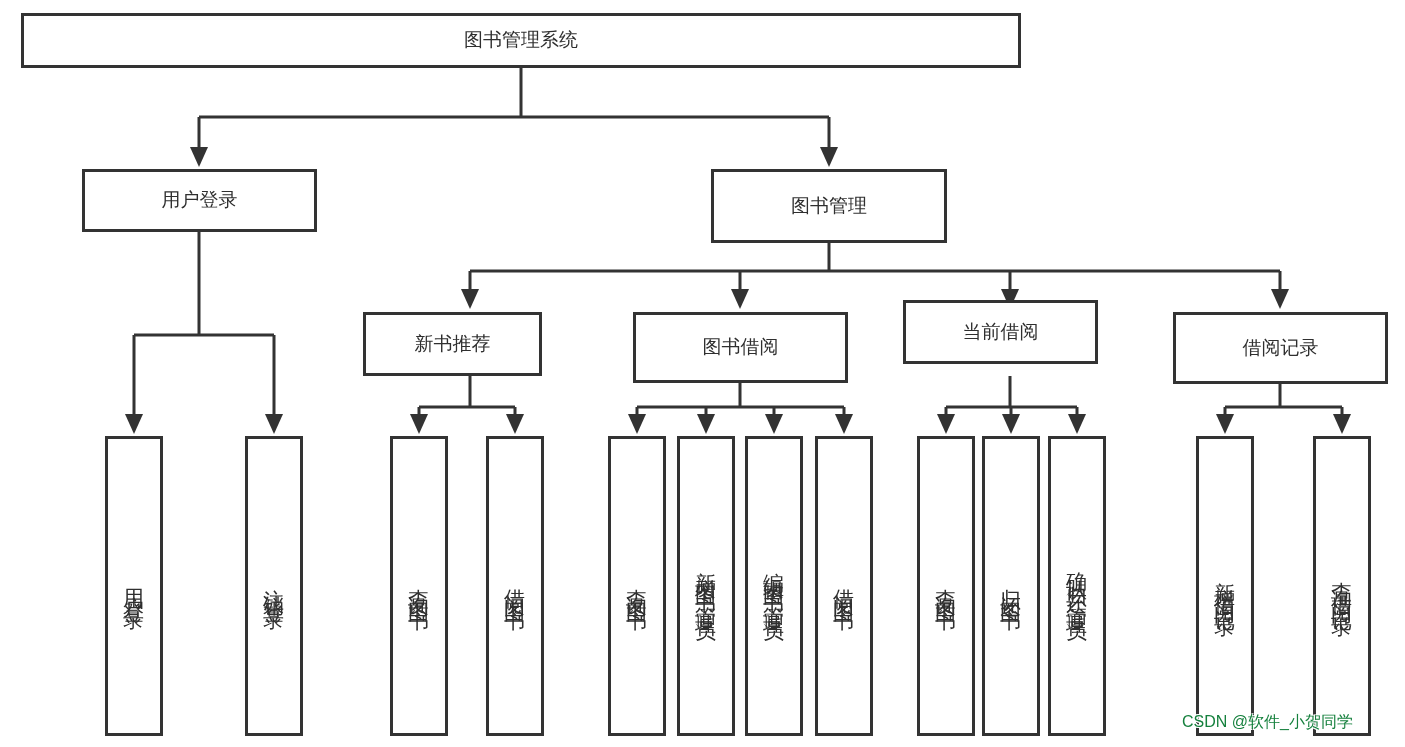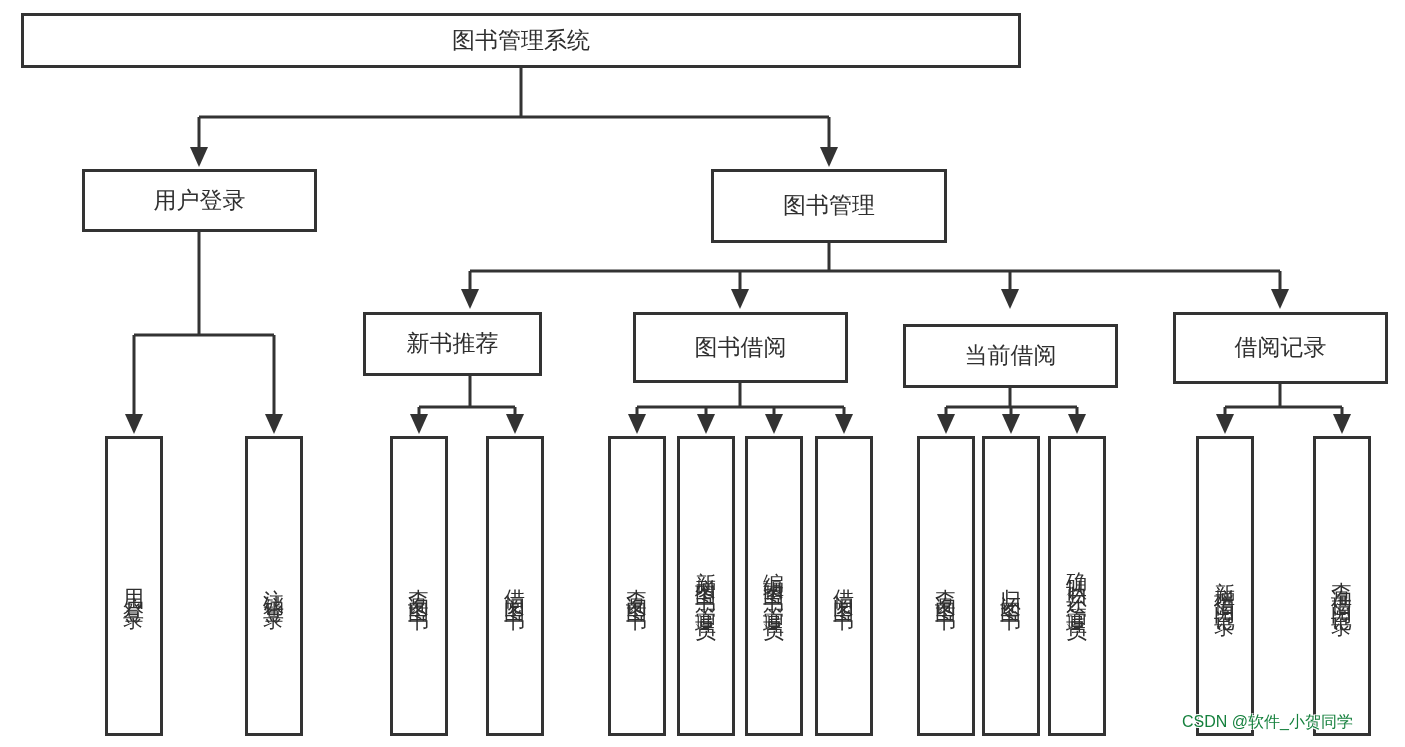--- a/index.html
+++ b/index.html
@@ -13,21 +13,21 @@
   .wires{position:absolute;left:0;top:0;z-index:1;}
   .box{
     position:absolute;
     box-sizing:border-box;
     background:#ffffff;
     border:3px solid #333333;
     display:flex;
     align-items:center;
     justify-content:center;
     color:#2f2f2f;
-    font-size:23px;
+    font-size:19px;
     z-index:2;
     text-align:center;
     line-height:1.2;
   }
   .vbox{
     writing-mode:vertical-rl;
     letter-spacing:7px;
     font-size:21px;
   }
   .watermark{
@@ -102,21 +102,21 @@
     </g>
   </svg>
 
   <div class="box" style="left:21px;top:13px;width:1000px;height:55px">图书管理系统</div>
 
   <div class="box" style="left:82px;top:169px;width:235px;height:63px">用户登录</div>
   <div class="box" style="left:711px;top:169px;width:236px;height:74px">图书管理</div>
 
   <div class="box" style="left:363px;top:312px;width:179px;height:64px">新书推荐</div>
   <div class="box" style="left:633px;top:312px;width:215px;height:71px">图书借阅</div>
-  <div class="box" style="left:903px;top:324px;width:215px;height:64px">当前借阅</div>
+  <div class="box" style="left:903px;top:300px;width:195px;height:64px">当前借阅</div>
   <div class="box" style="left:1173px;top:312px;width:215px;height:72px">借阅记录</div>
 
   <div class="box vbox" style="left:105px;top:436px;width:58px;height:300px">用户登录</div>
   <div class="box vbox" style="left:245px;top:436px;width:58px;height:300px">注销登录</div>
 
   <div class="box vbox" style="left:390px;top:436px;width:58px;height:300px">查询图书</div>
   <div class="box vbox" style="left:486px;top:436px;width:58px;height:300px">借阅图书</div>
 
   <div class="box vbox" style="left:608px;top:436px;width:58px;height:300px">查询图书</div>
   <div class="box vbox" style="left:677px;top:436px;width:58px;height:300px">新增图书（管理员）</div>

